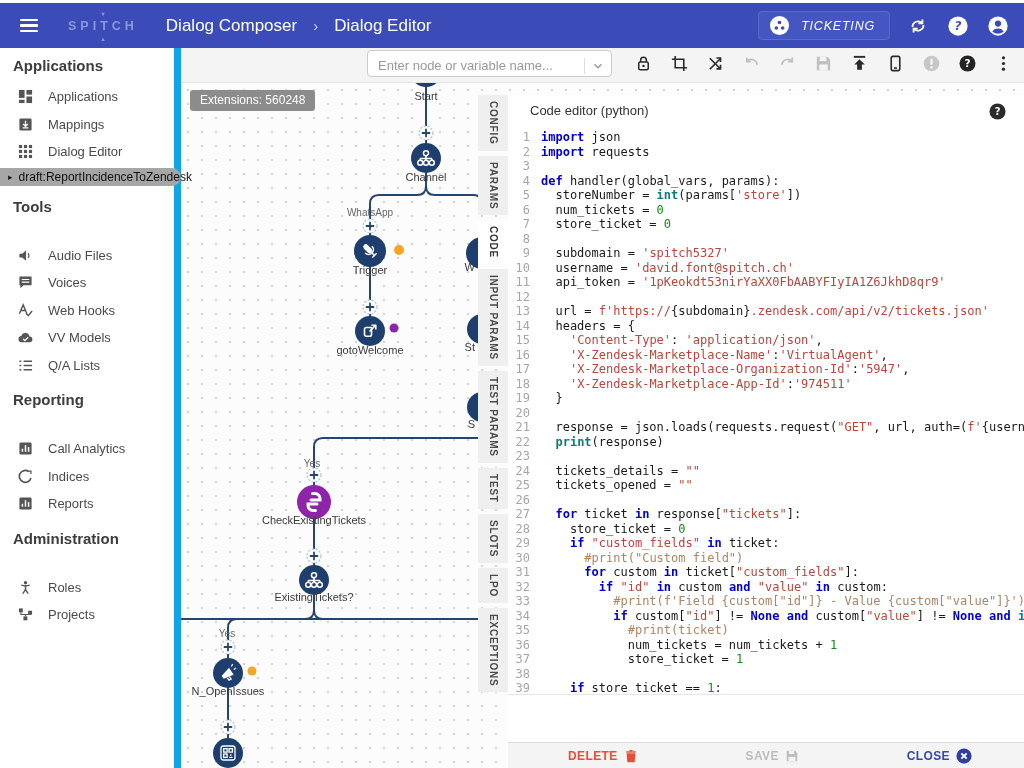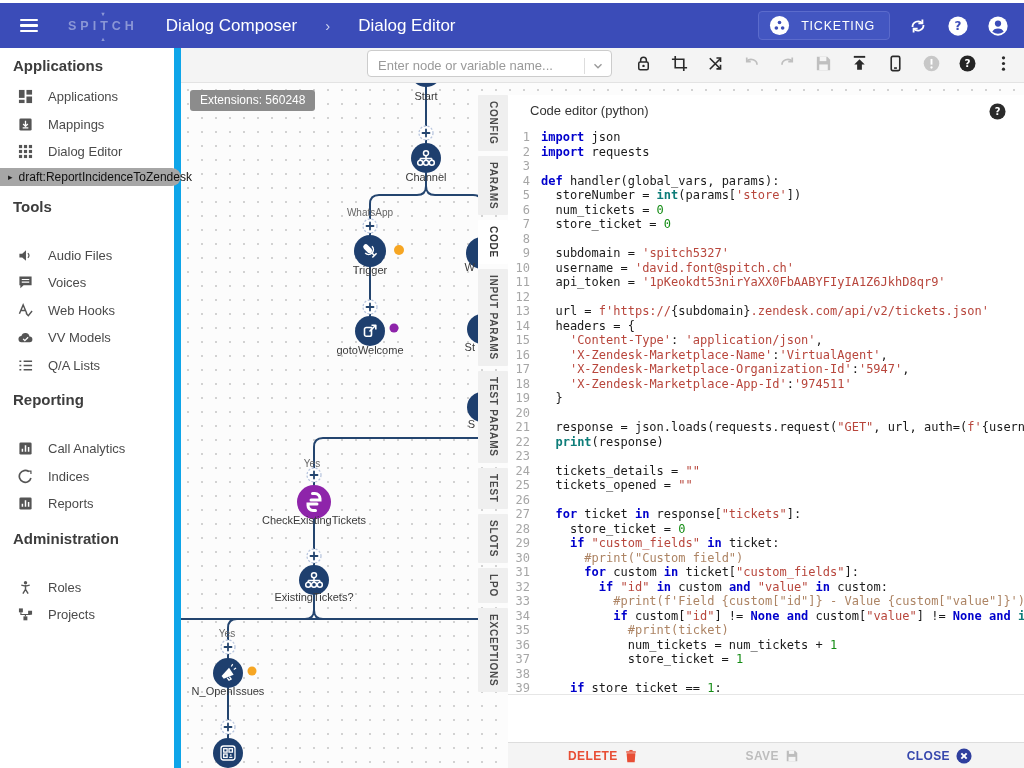--- a/index.html
+++ b/index.html
@@ -6,23 +6,23 @@
   html,body { width:1024px; height:768px; overflow:hidden; font-family:"Liberation Sans", sans-serif; background:#fff; }
   .app { position:relative; width:1024px; height:768px; }
 
   
   .navbar { position:absolute; left:0; top:3px; width:1024px; height:45px; background:#3b4cb8; display:flex; align-items:center; padding:0 14px 0 20px; z-index:10; }
   .hamburger { width:18px; height:14px; display:flex; flex-direction:column; justify-content:space-between; cursor:pointer; margin-right:30px; }
   .hamburger span { display:block; height:2.4px; background:#fff; border-radius:1px; }
   .logo { position:relative; color:#8b97d6; font-size:12.5px; font-weight:bold; letter-spacing:4px; margin-right:28px; }
   .logo .caret { position:absolute; left:50%; transform:translateX(-50%); font-size:6px; letter-spacing:0; color:#8b97d6; }
   .logo .caret.top { top:-9px; } .logo .caret.bot { bottom:-9px; }
-  .breadcrumb { color:#fff; font-size:17px; display:flex; align-items:center; gap:28px; }
+  .breadcrumb { color:#fff; font-size:17px; display:flex; align-items:center; gap:16px; }
   .breadcrumb .sep { font-size:15px; color:#cdd4f0; }
-  .nav-right { margin-left:auto; display:flex; align-items:center; gap:16px; }
+  .nav-right { margin-left:auto; display:flex; align-items:center; gap:16px;font-style:italic; }
   .ticketing-btn { display:flex; align-items:center; gap:10px; background:#4356c1; border:1px solid #5b6bcc; border-radius:4px; padding:4px 14px 4px 8px; color:#fff; font-size:12.5px; letter-spacing:.8px; cursor:pointer; height:29px; }
   .nav-icon { display:flex; align-items:center; justify-content:center; width:24px; height:24px; cursor:pointer; }
 
   
   .sidebar { position:absolute; left:0; top:45px; width:181px; bottom:0; background:#fff; border-right:7px solid #0ea5e9; z-index:5; }
   .sb-heading { padding:12px 0 6px 13px; font-size:15px; font-weight:bold; color:#3d3d3d; line-height:18px; }
   .sb-items { margin-top:20px; }
   .sb-section:first-of-type .sb-items { margin-top:2px; }
   .sb-item { display:flex; align-items:center; height:27.5px; padding-left:18px; gap:15px; color:#4a4a4a; font-size:13px; cursor:pointer; }
   .sb-item .sb-ic { color:#555; width:15px; height:15px; display:flex; }

